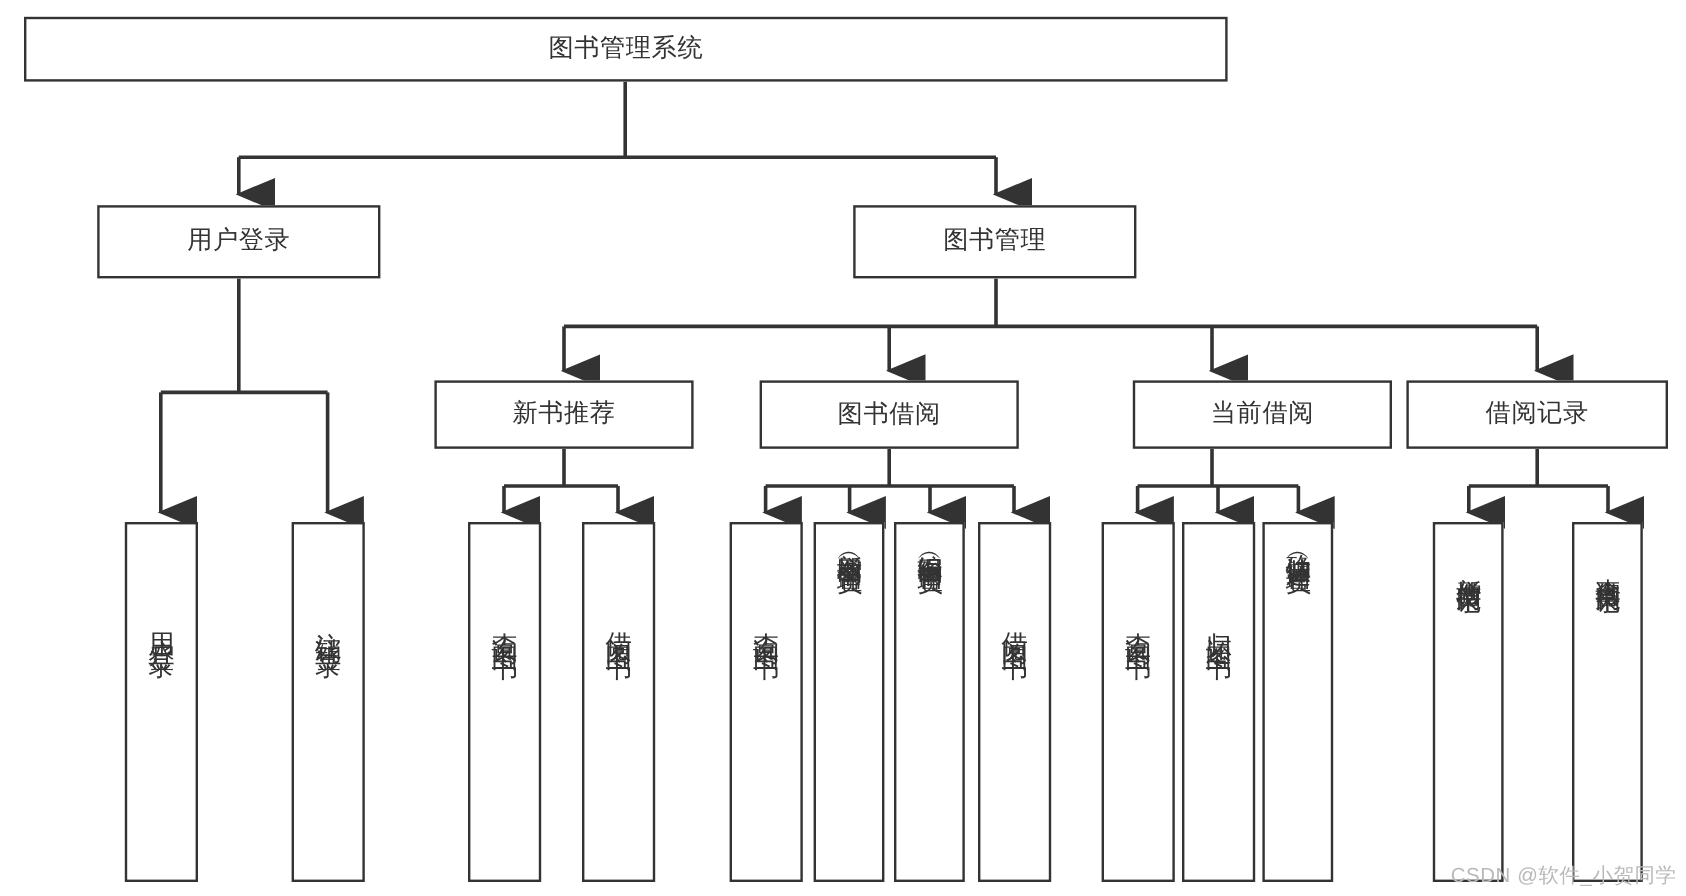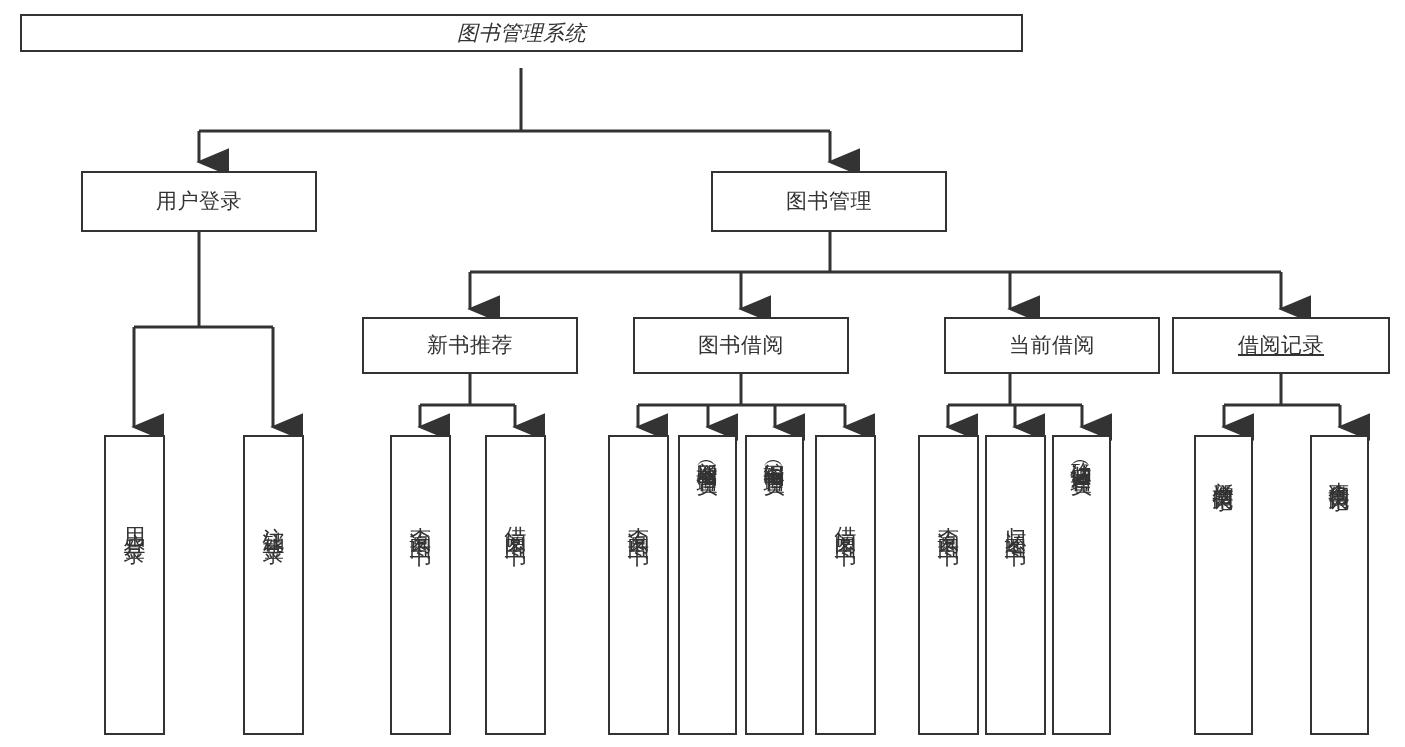--- a/index.html
+++ b/index.html
@@ -123,41 +123,41 @@
       <line x1="1015" y1="405" x2="1015" y2="427" marker-end="url(#arrow)"></line>
       <line x1="1082" y1="405" x2="1082" y2="427" marker-end="url(#arrow)"></line>
 
       <line x1="1281" y1="374" x2="1281" y2="405"></line>
       <line x1="1224" y1="405" x2="1340" y2="405"></line>
       <line x1="1224" y1="405" x2="1224" y2="427" marker-end="url(#arrow)"></line>
       <line x1="1340" y1="405" x2="1340" y2="427" marker-end="url(#arrow)"></line>
     </g>
   </svg>
 
-  <div class="node horiz" style="left:20px; top:14px; width:1003px; height:38px;font-style:italic;">
+  <div class="node horiz" style="left:20px; top:14px; width:1003px; height:54px;">
     <span class="lbl">图书管理系统</span>
   </div>
 
   <div class="node horiz" style="left:81px; top:171px; width:236px; height:61px;">
     <span class="lbl">用户登录</span>
   </div>
   <div class="node horiz" style="left:362px; top:317px; width:216px; height:57px;">
     <span class="lbl">新书推荐</span>
   </div>
 
   <div class="node horiz" style="left:711px; top:171px; width:236px; height:61px;">
     <span class="lbl">图书管理</span>
   </div>
   <div class="node horiz" style="left:633px; top:317px; width:216px; height:57px;font-family:Liberation Serif, serif;">
     <span class="lbl">图书借阅</span>
   </div>
   <div class="node horiz" style="left:944px; top:317px; width:216px; height:57px;">
     <span class="lbl">当前借阅</span>
   </div>
-  <div class="node horiz" style="left:1172px; top:317px; width:218px; height:57px;text-decoration:underline;">
+  <div class="node horiz" style="left:1172px; top:317px; width:218px; height:57px;">
     <span class="lbl">借阅记录</span>
   </div>
 
   <div class="node vert" style="left:104px; top:435px; width:61px; height:300px; padding-top:72px;">
     <span class="lbl">用户登录</span>
   </div>
   <div class="node vert" style="left:243px; top:435px; width:61px; height:300px; padding-top:72px;">
     <span class="lbl">注销登录</span>
   </div>
 
@@ -191,14 +191,15 @@
     <span class="lbl">确认归还（管理员）</span>
   </div>
 
   <div class="node vert tight" style="left:1194px; top:435px; width:59px; height:300px; padding-top:28px;">
     <span class="lbl">新增借阅记录</span>
   </div>
   <div class="node vert tight" style="left:1310px; top:435px; width:59px; height:300px; padding-top:28px;">
     <span class="lbl">查询借阅记录</span>
   </div>
 
+  <div id="watermark">CSDN @软件_小贺同学</div>
 
 </div>
 
 </body></html>

